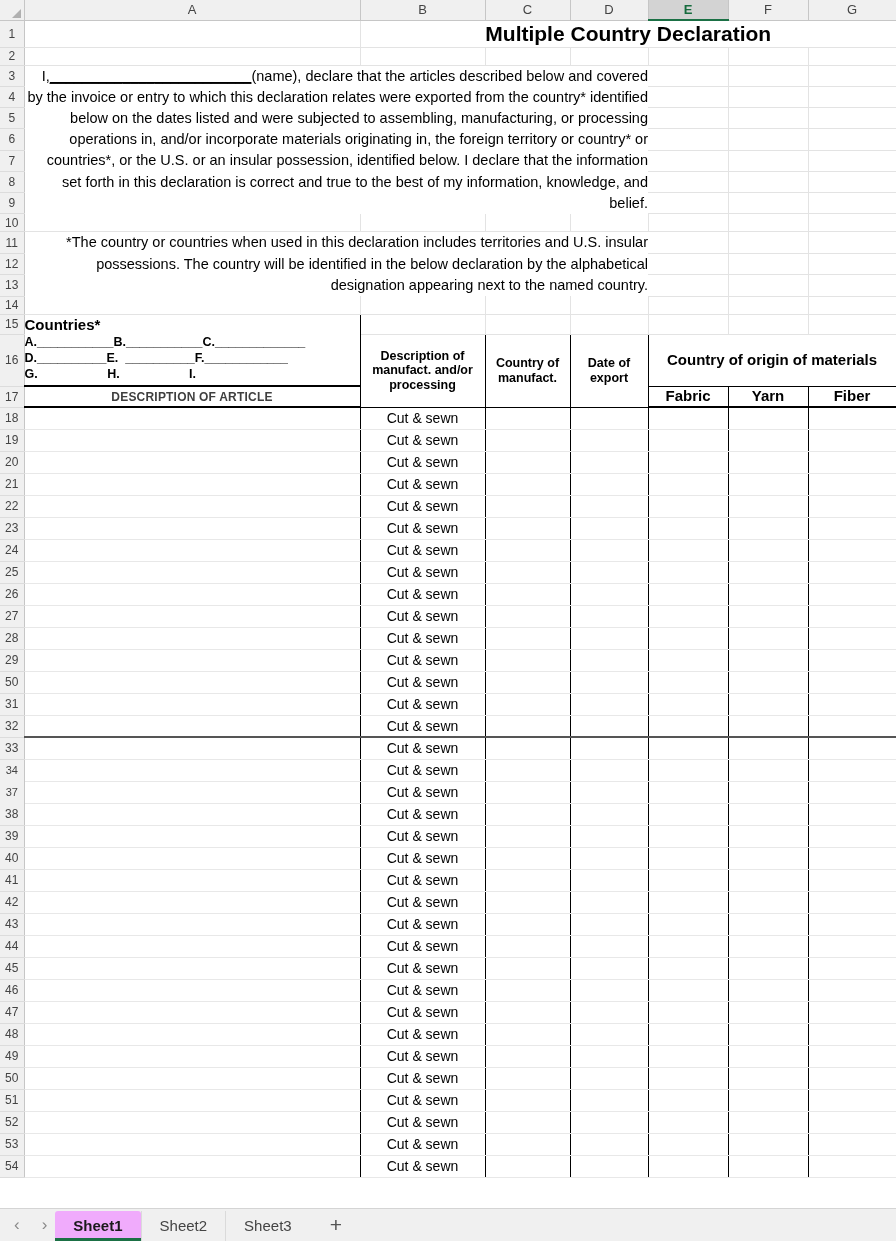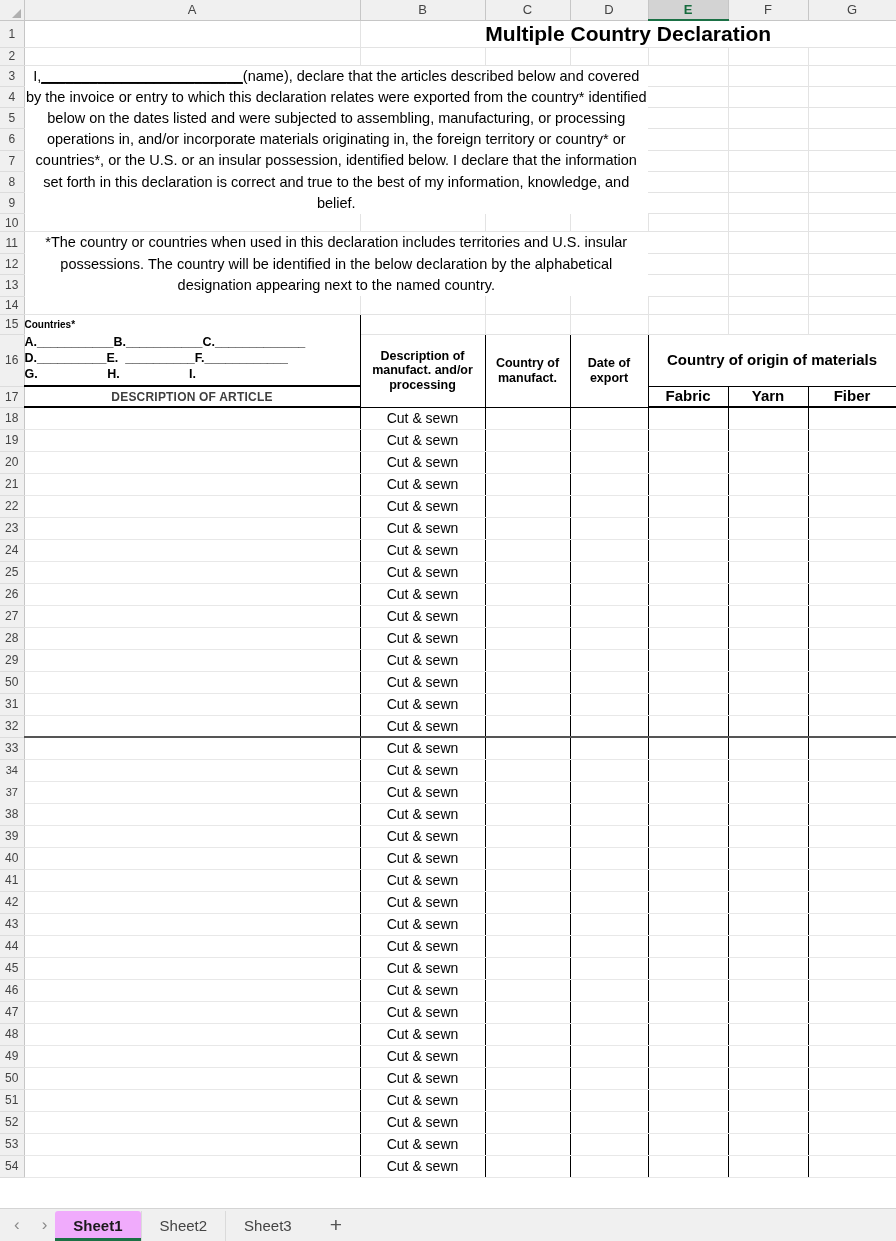--- a/index.html
+++ b/index.html
@@ -91,29 +91,29 @@
     text-align: center;
     vertical-align: middle;
     color: #000;
     border-bottom: 1px solid #e3e3e3;
   }
 
   .para {
     font-size: 14.5px;
     line-height: 21.2px;
     color: #000;
-    text-align: center;
+    text-align: right;
     vertical-align: top;
     padding: 1px 2px 0 2px;
     white-space: normal;
   }
   .para u { text-decoration: underline; }
 
   .countries-label {
-    font-size: 10px;
+    font-size: 15px;
     font-weight: bold;
     vertical-align: middle;
     padding-left: 4px;
     border: 1px solid #000;
     border-bottom: none;
   }
 
   .abc-box {
     border-left: 1px solid #000;
     border-right: 1px solid #000;

